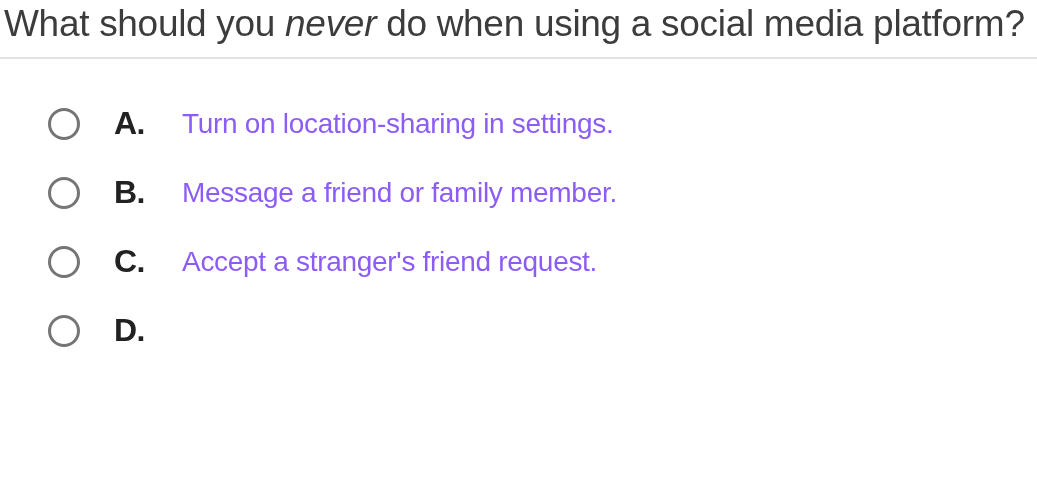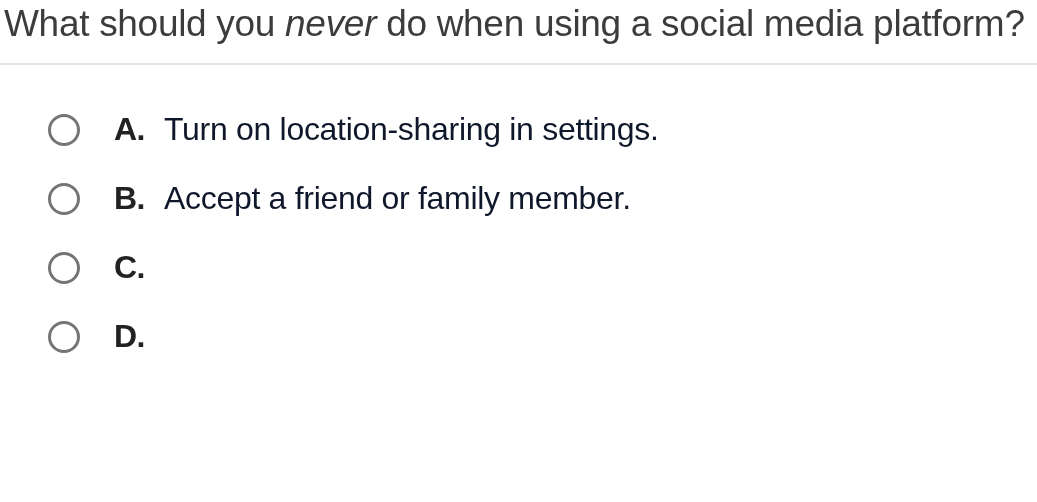--- a/index.html
+++ b/index.html
@@ -9,21 +9,21 @@
     height: 502px;
     background: #ffffff;
     font-family: Arial, Helvetica, sans-serif;
     color: #202124;
     overflow: hidden;
   }
   .question {
     font-size: 37px;
     line-height: 1.28;
     letter-spacing: -0.3px;
-    padding: 0 8px 16px 4px;
+    padding: 0 8px 10px 4px;
     color: #3c3c3c;
   }
   .question em {
     font-style: italic;
   }
   .divider {
     border: none;
     border-top: 2px solid #e3e3e3;
     margin: 0;
   }
@@ -46,23 +46,23 @@
     margin-right: 34px;
   }
   .opt-label {
     font-size: 32px;
     font-weight: 700;
     color: #222;
     min-width: 36px;
     letter-spacing: -0.5px;
   }
   .opt-text {
-    font-size: 32px;
-    color: #0f172a;
-    margin-left: 14px;
+    font-size: 28px;
+    color: #8b5cf6;
+    margin-left: 32px;
     letter-spacing: -0.3px;
   }
 </style>
 </head>
 <body>
 
 <div class="question">
   <span>What should you </span><em>never</em><span> do when using a social media platform?</span>
 </div>
 
@@ -72,26 +72,27 @@
 
   <div class="option">
     <span class="radio"></span>
     <span class="opt-label">A.</span>
     <span class="opt-text">Turn on location-sharing in settings.</span>
   </div>
 
   <div class="option">
     <span class="radio"></span>
     <span class="opt-label">B.</span>
-    <span class="opt-text">Accept a friend or family member.</span>
+    <span class="opt-text">Message a friend or family member.</span>
   </div>
 
   <div class="option">
     <span class="radio"></span>
     <span class="opt-label">C.</span>
+    <span class="opt-text">Accept a stranger's friend request.</span>
   </div>
 
   <div class="option">
     <span class="radio"></span>
     <span class="opt-label">D.</span>
   </div>
 
 </div>
 
 </body></html>

